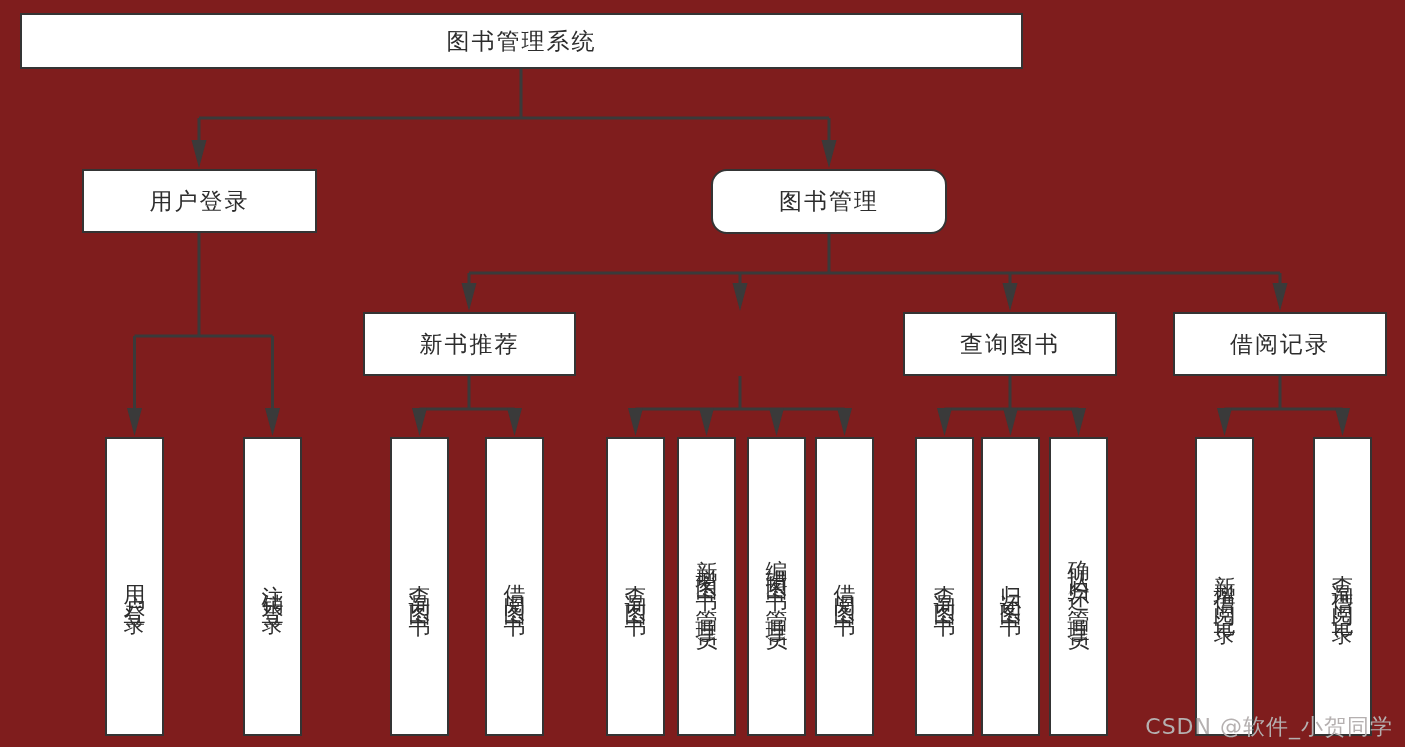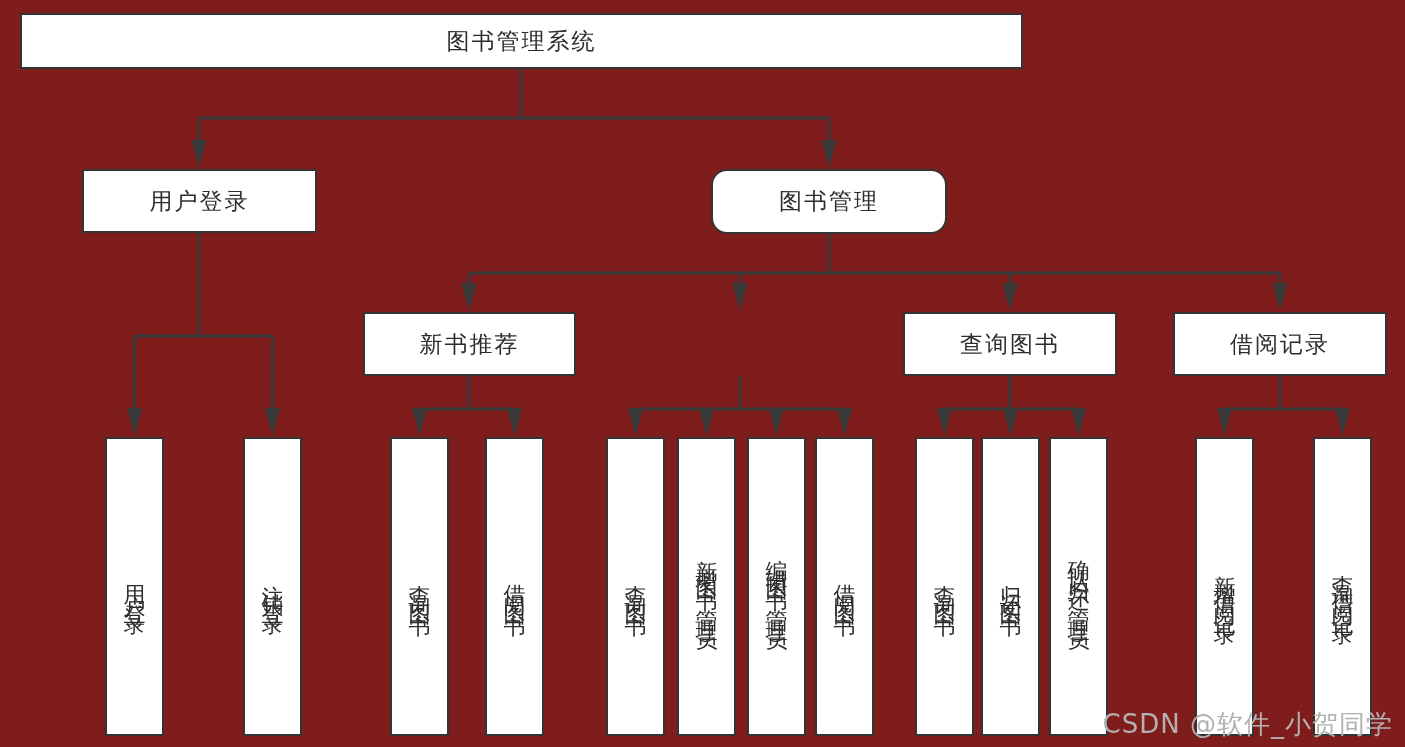--- a/index.html
+++ b/index.html
@@ -54,21 +54,21 @@
     text-orientation: mixed;
     font-size: 22px;
     letter-spacing: 10px;
     line-height: 1;
     white-space: nowrap;
   }
   .watermark {
     position: absolute;
     right: 12px;
     bottom: 5px;
-    font-size: 26px;
+    font-size: 22px;
     color: #b5b0b0;
     letter-spacing: 1px;
     z-index: 5;
   }
 </style>
 </head>
 <body>
 
 <div class="stage">
 

